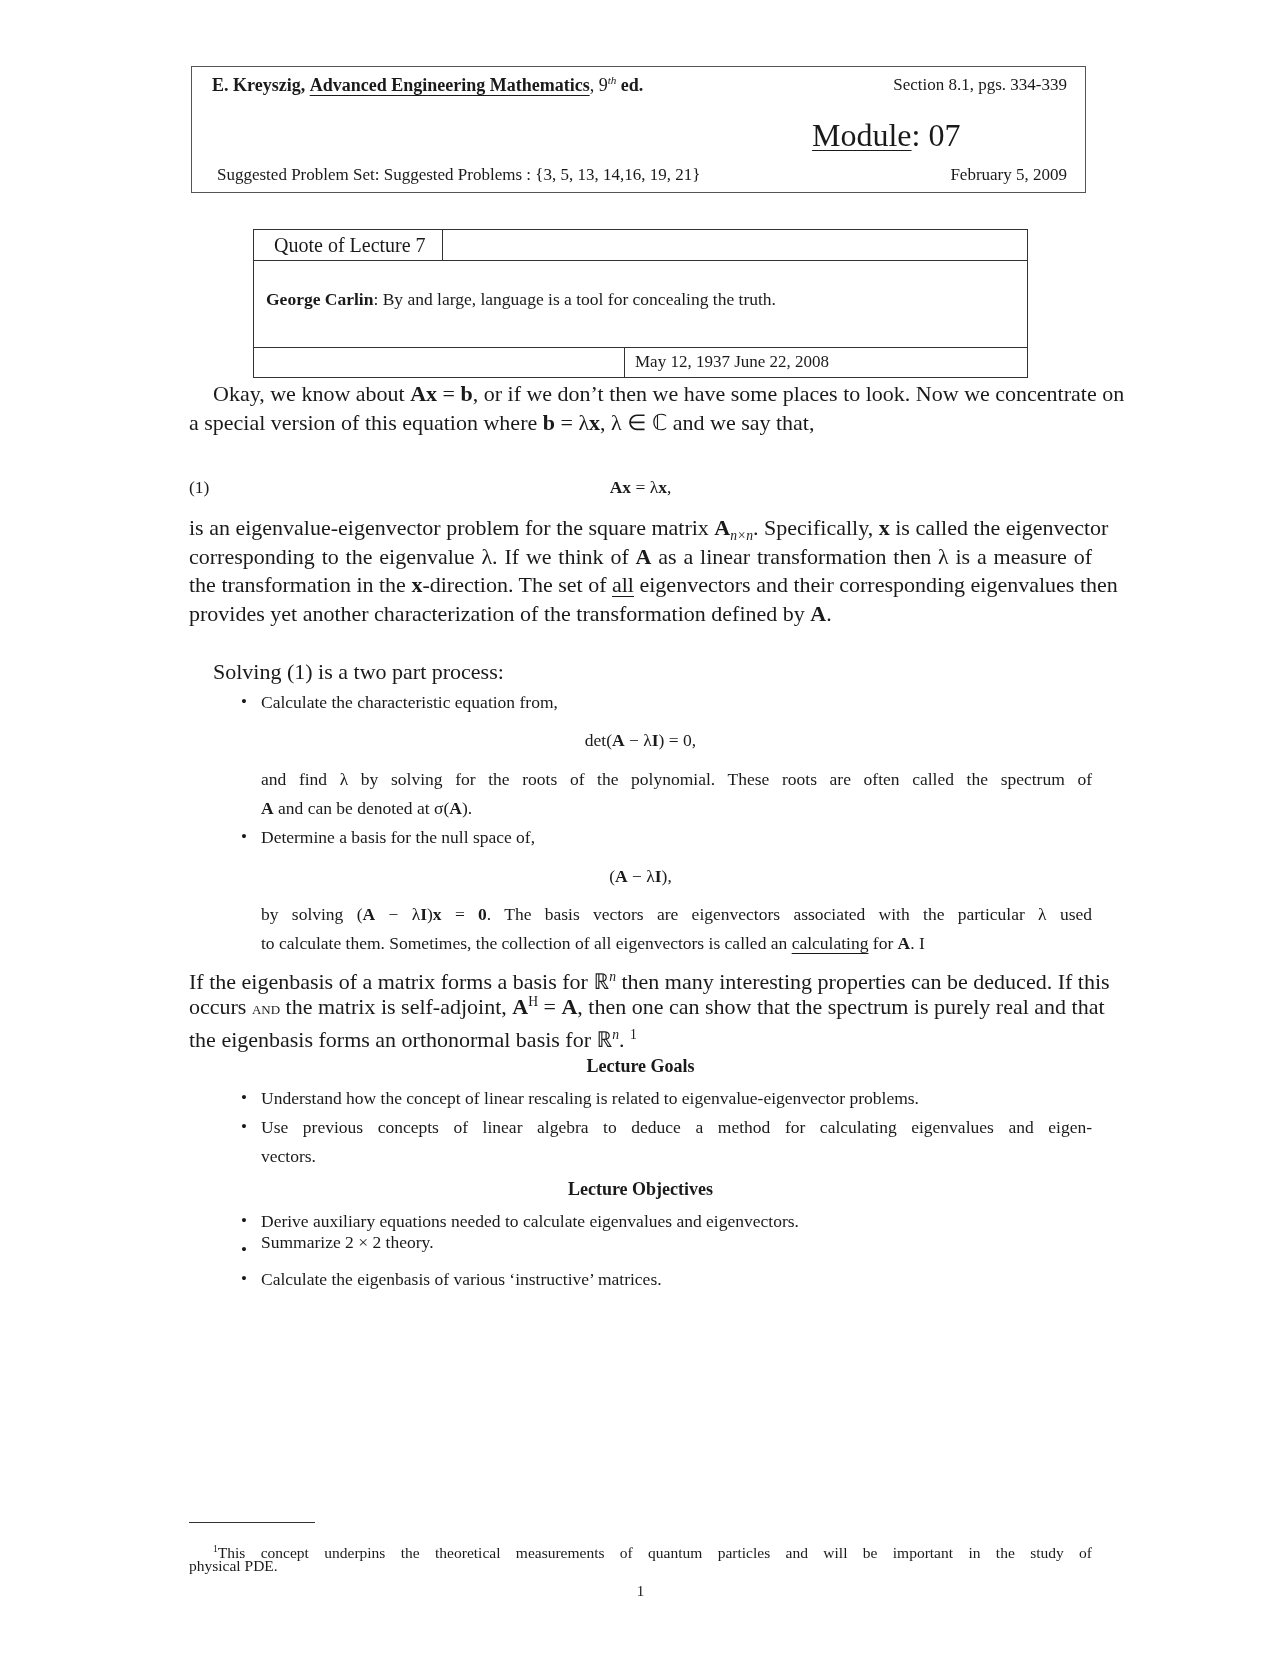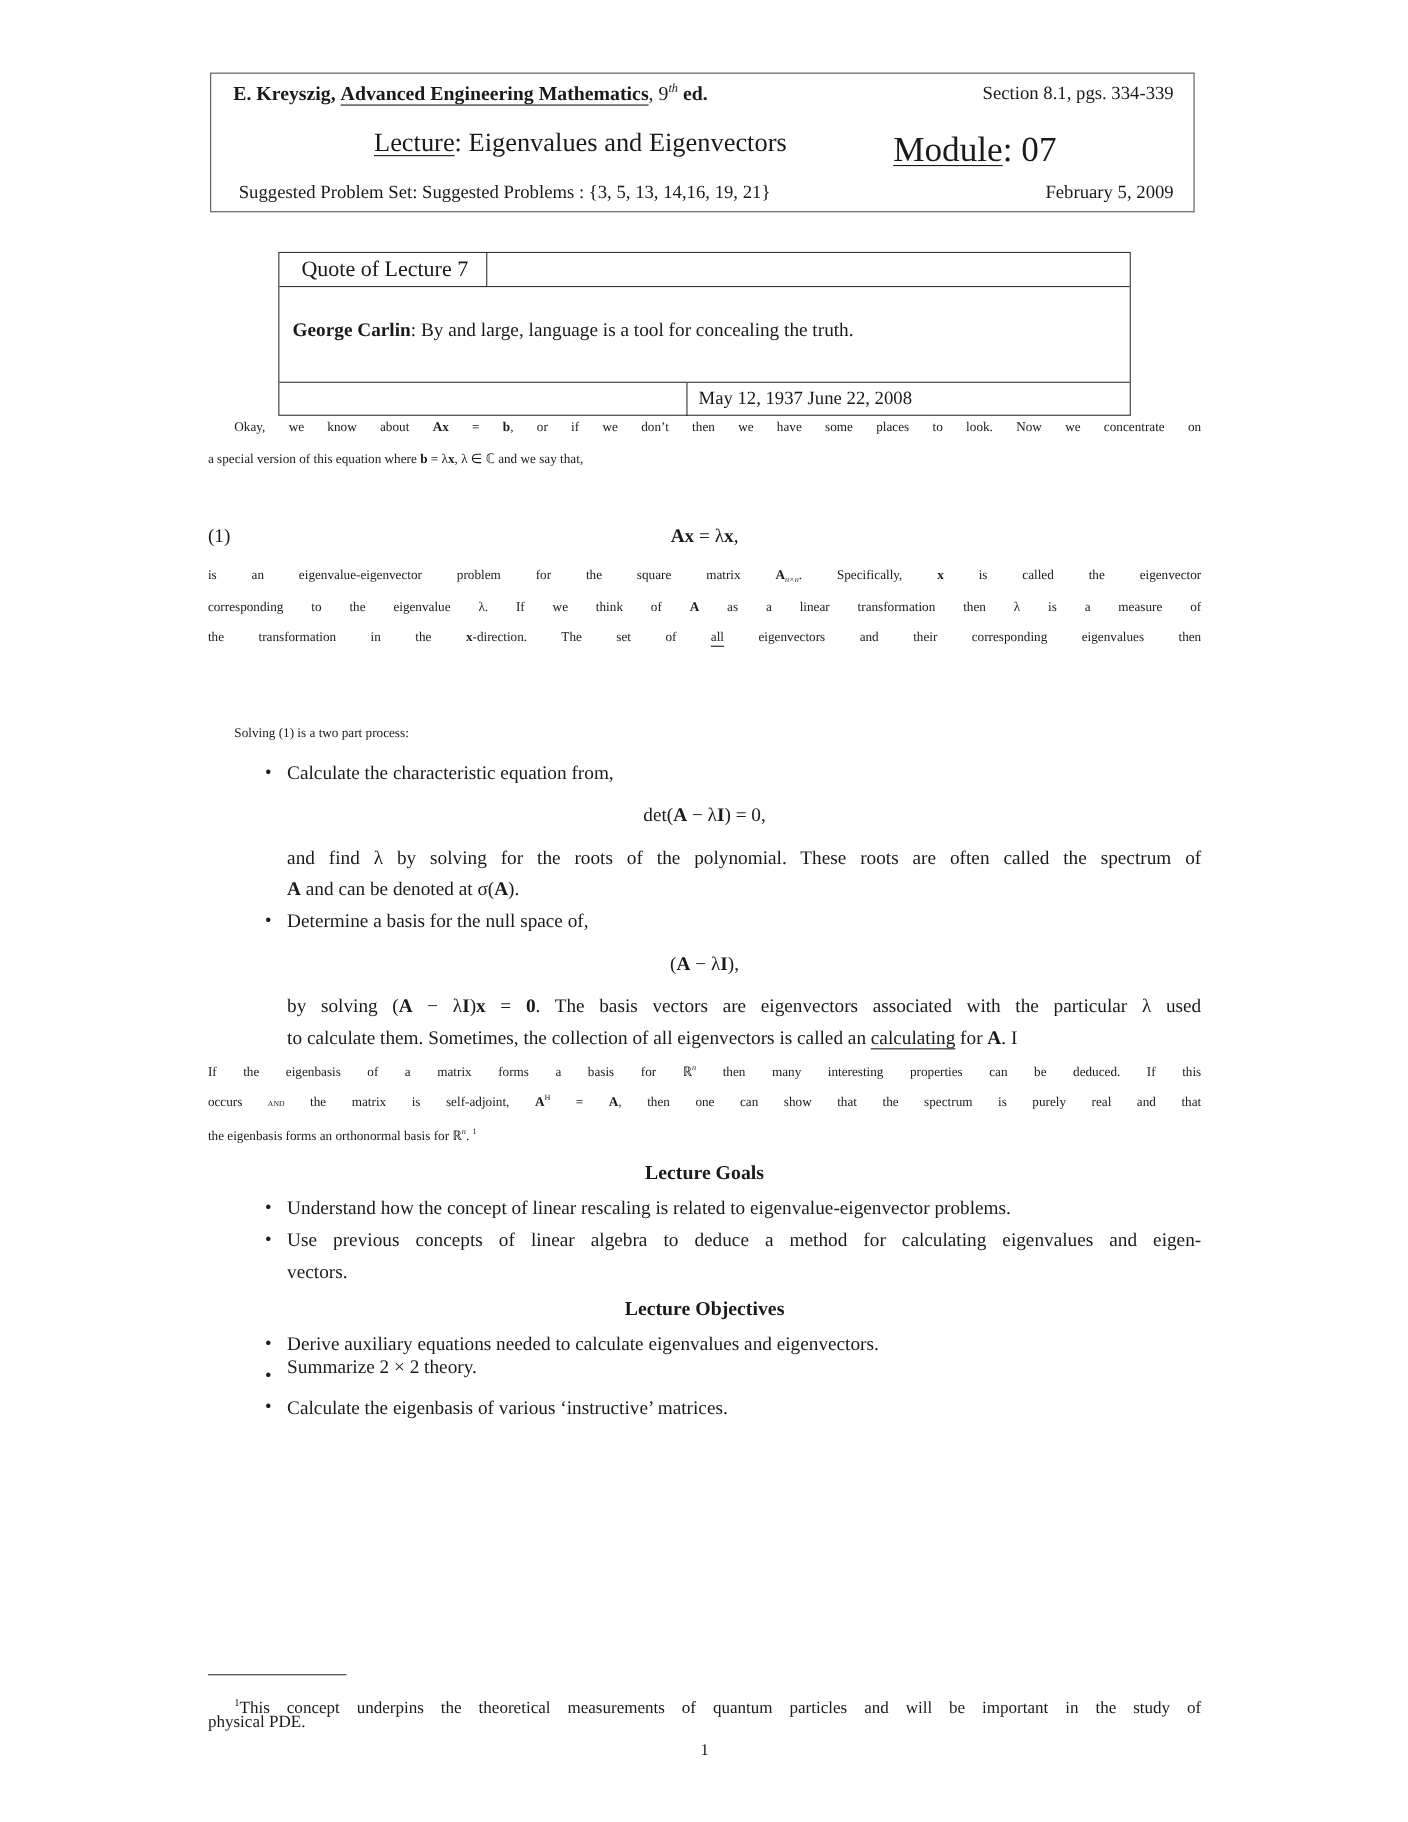--- a/index.html
+++ b/index.html
@@ -30,21 +30,21 @@
           border: 1.5px solid #333; box-sizing: border-box; font-family: "Liberation Serif", serif; }
   .qhead-row { position: absolute; left: 0; top: 0; right: 0; height: 30px; border-bottom: 1.5px solid #333; }
   .qhead-cell { position: absolute; left: 0; top: 0; width: 189px; height: 30px; border-right: 1.5px solid #333;
                 font-size: 20px; line-height: 30px; padding-left: 20px; box-sizing: border-box; }
   .qbody { position: absolute; left: 12px; top: 59px; font-size: 17.5px; }
   .qfoot-row { position: absolute; left: 0; right: 0; top: 117px; border-top: 1.5px solid #333; height: 30px; }
   .qfoot-cell { position: absolute; left: 370px; top: 0; height: 30px; border-left: 1.5px solid #333;
                 font-size: 17px; line-height: 28px; padding-left: 10px; }
 
   
-  .txt { position: absolute; left: 189px; width: 903px; font-size: 12px; font-family: "Liberation Serif", serif;
+  .txt { position: absolute; left: 189px; width: 903px; font-size: 22px; font-family: "Liberation Serif", serif;
          text-align: justify; text-align-last: justify; white-space: nowrap; }
   .txt.last { text-align-last: left; }
   .ind { left: 213px; width: 879px; }
   .item { position: absolute; left: 261px; width: 831px; font-size: 17.5px; font-family: "Liberation Serif", serif;
           text-align: justify; text-align-last: justify; white-space: nowrap; }
   .item.last { text-align-last: left; }
   .bullet { position: absolute; left: 241px; font-size: 17px; font-family: "Liberation Serif", serif; }
   .center { position: absolute; left: 189px; width: 903px; text-align: center; font-size: 17.5px;
             font-family: "Liberation Serif", serif; }
   .heading { position: absolute; left: 189px; width: 903px; text-align: center; font-size: 18px;
@@ -63,23 +63,20 @@
 
 <div class="page">
 
   <div class="hdr">
     <div class="t1">
       <span class="b">E. Kreyszig,</span>
       <span class="b u">Advanced Engineering Mathematics</span><span>,</span>
       <span>9</span><sup><i>th</i></sup><span class="b"> ed.</span>
     </div>
     <div class="t1r">Section 8.1, pgs. 334-339</div>
-    <div class="t2">
-      <span class="u">Lecture</span><span>: Eigenvalues and Eigenvectors</span>
-    </div>
     <div class="t2r">
       <span class="u">Module</span><span>: 07</span>
     </div>
     <div class="t3">Suggested Problem Set: Suggested Problems : {3, 5, 13, 14,16, 19, 21}</div>
     <div class="t3r">February 5, 2009</div>
   </div>
 
   <div class="qbox">
     <div class="qhead-row">
       <div class="qhead-cell">Quote of Lecture 7</div>
@@ -105,20 +102,23 @@
   </div>
 
   <div class="txt" style="top:515px;">
     <span>is an eigenvalue-eigenvector problem for the square matrix </span><span class="b">A</span><sub><i>n×n</i></sub><span>. Specifically, </span><span class="b">x</span><span> is called the eigenvector</span>
   </div>
   <div class="txt" style="top:544px;">
     <span>corresponding to the eigenvalue λ.  If we think of </span><span class="b">A</span><span> as a linear transformation then λ is a measure of</span>
   </div>
   <div class="txt" style="top:572px;">
     <span>the transformation in the </span><span class="b">x</span><span>-direction. The set of </span><span class="u">all</span><span> eigenvectors and their corresponding eigenvalues then</span>
+  </div>
+  <div class="txt last" style="top:601px;">
+    <span>provides yet another characterization of the transformation defined by </span><span class="b">A</span><span>.</span>
   </div>
 
   <div class="txt ind last" style="top:659px;">Solving (1) is a two part process:</div>
 
   <div class="bullet" style="top:692px;">•</div>
   <div class="item last" style="top:692px;">Calculate the characteristic equation from,</div>
   <div class="center" style="top:730px;">
     <span>det(</span><span class="b">A</span><span> − λ</span><span class="b">I</span><span>) = 0,</span>
   </div>
   <div class="item" style="top:769px;">and find λ by solving for the roots of the polynomial. These roots are often called the spectrum of</div>

